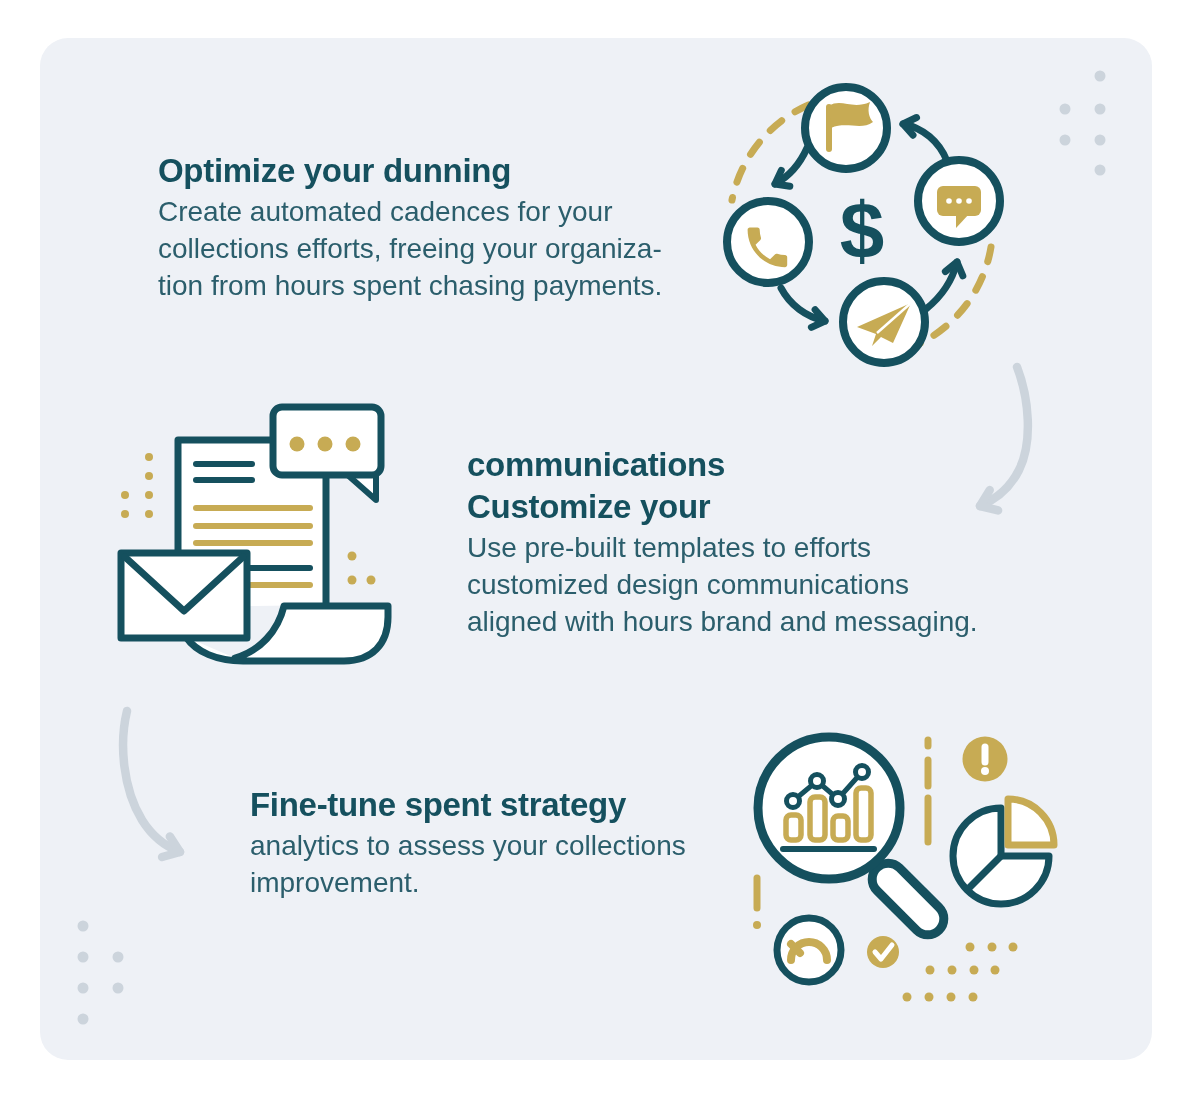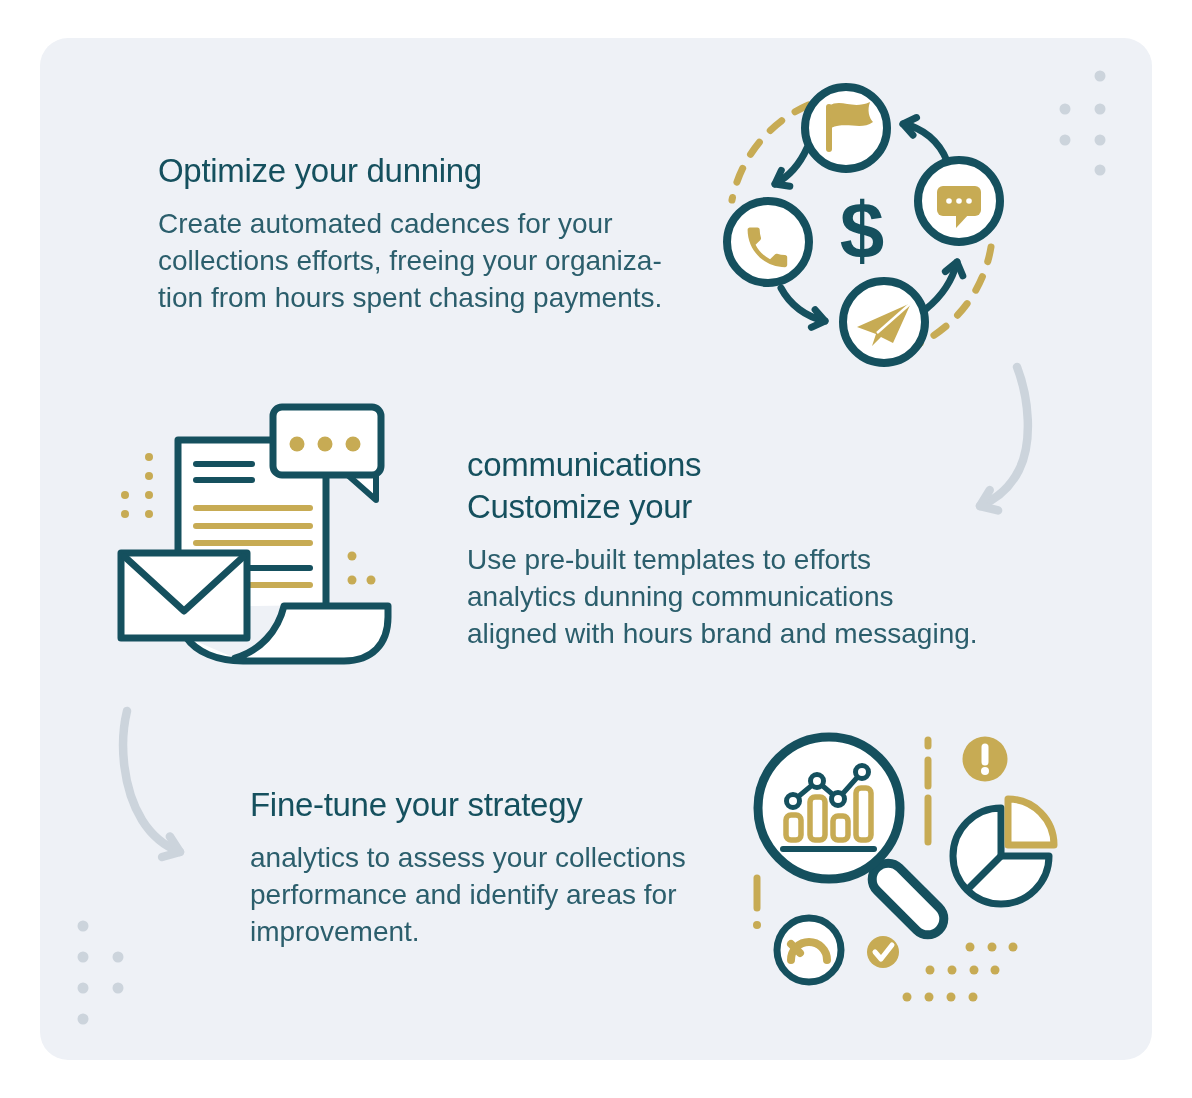--- a/index.html
+++ b/index.html
@@ -8,22 +8,22 @@
     --gold:#c7ab54;
     --card-bg:#eef1f6;
     --decor-gray:#ccd4dc;
     --white:#ffffff;
   }
   html,body{margin:0;padding:0;background:var(--white);}
   body{width:1192px;height:1098px;position:relative;font-family:"Liberation Sans","DejaVu Sans",sans-serif;}
   .card{position:absolute;left:40px;top:38px;width:1112px;height:1022px;border-radius:28px;background:var(--card-bg);}
   svg.art{position:absolute;left:0;top:0;width:1192px;height:1098px;}
   .sect{position:absolute;}
-  .sect .h{font-size:33px;font-weight:normal;color:var(--teal);line-height:42px;letter-spacing:-0.3px;}
-  .sect .b{margin-top:13px;font-size:28px;color:var(--body-text);line-height:37px;}
+  .sect .h{font-size:33px;font-weight:bold;color:var(--teal);line-height:42px;letter-spacing:-0.3px;}
+  .sect .b{margin-top:1px;font-size:28px;color:var(--body-text);line-height:37px;}
   .s1{left:158px;top:150px;}
   .s2{left:467px;top:444px;}
   .s3{left:250px;top:784px;}
   
   .tealStroke{stroke:var(--teal);}
   .goldStroke{stroke:var(--gold);}
   .grayStroke{stroke:var(--decor-gray);}
   .whiteStroke{stroke:#ffffff;}
   .tealFill{fill:var(--teal);}
   .goldFill{fill:var(--gold);}
@@ -222,25 +222,24 @@
   </div>
 </div>
 
 <div class="sect s2">
   <div class="h">
     <div>communications</div>
     <div>Customize your</div>
   </div>
   <div class="b">
     <div>Use pre-built templates to efforts</div>
-    <div>analytics dunning communications</div>
+    <div>customized design communications</div>
     <div>aligned with hours brand and messaging.</div>
   </div>
 </div>
 
 <div class="sect s3">
-  <div class="h">Fine-tune your strategy</div>
+  <div class="h">Fine-tune spent strategy</div>
   <div class="b">
     <div>analytics to assess your collections</div>
-    <div>performance and identify areas for</div>
     <div>improvement.</div>
   </div>
 </div>
 
 </body></html>

